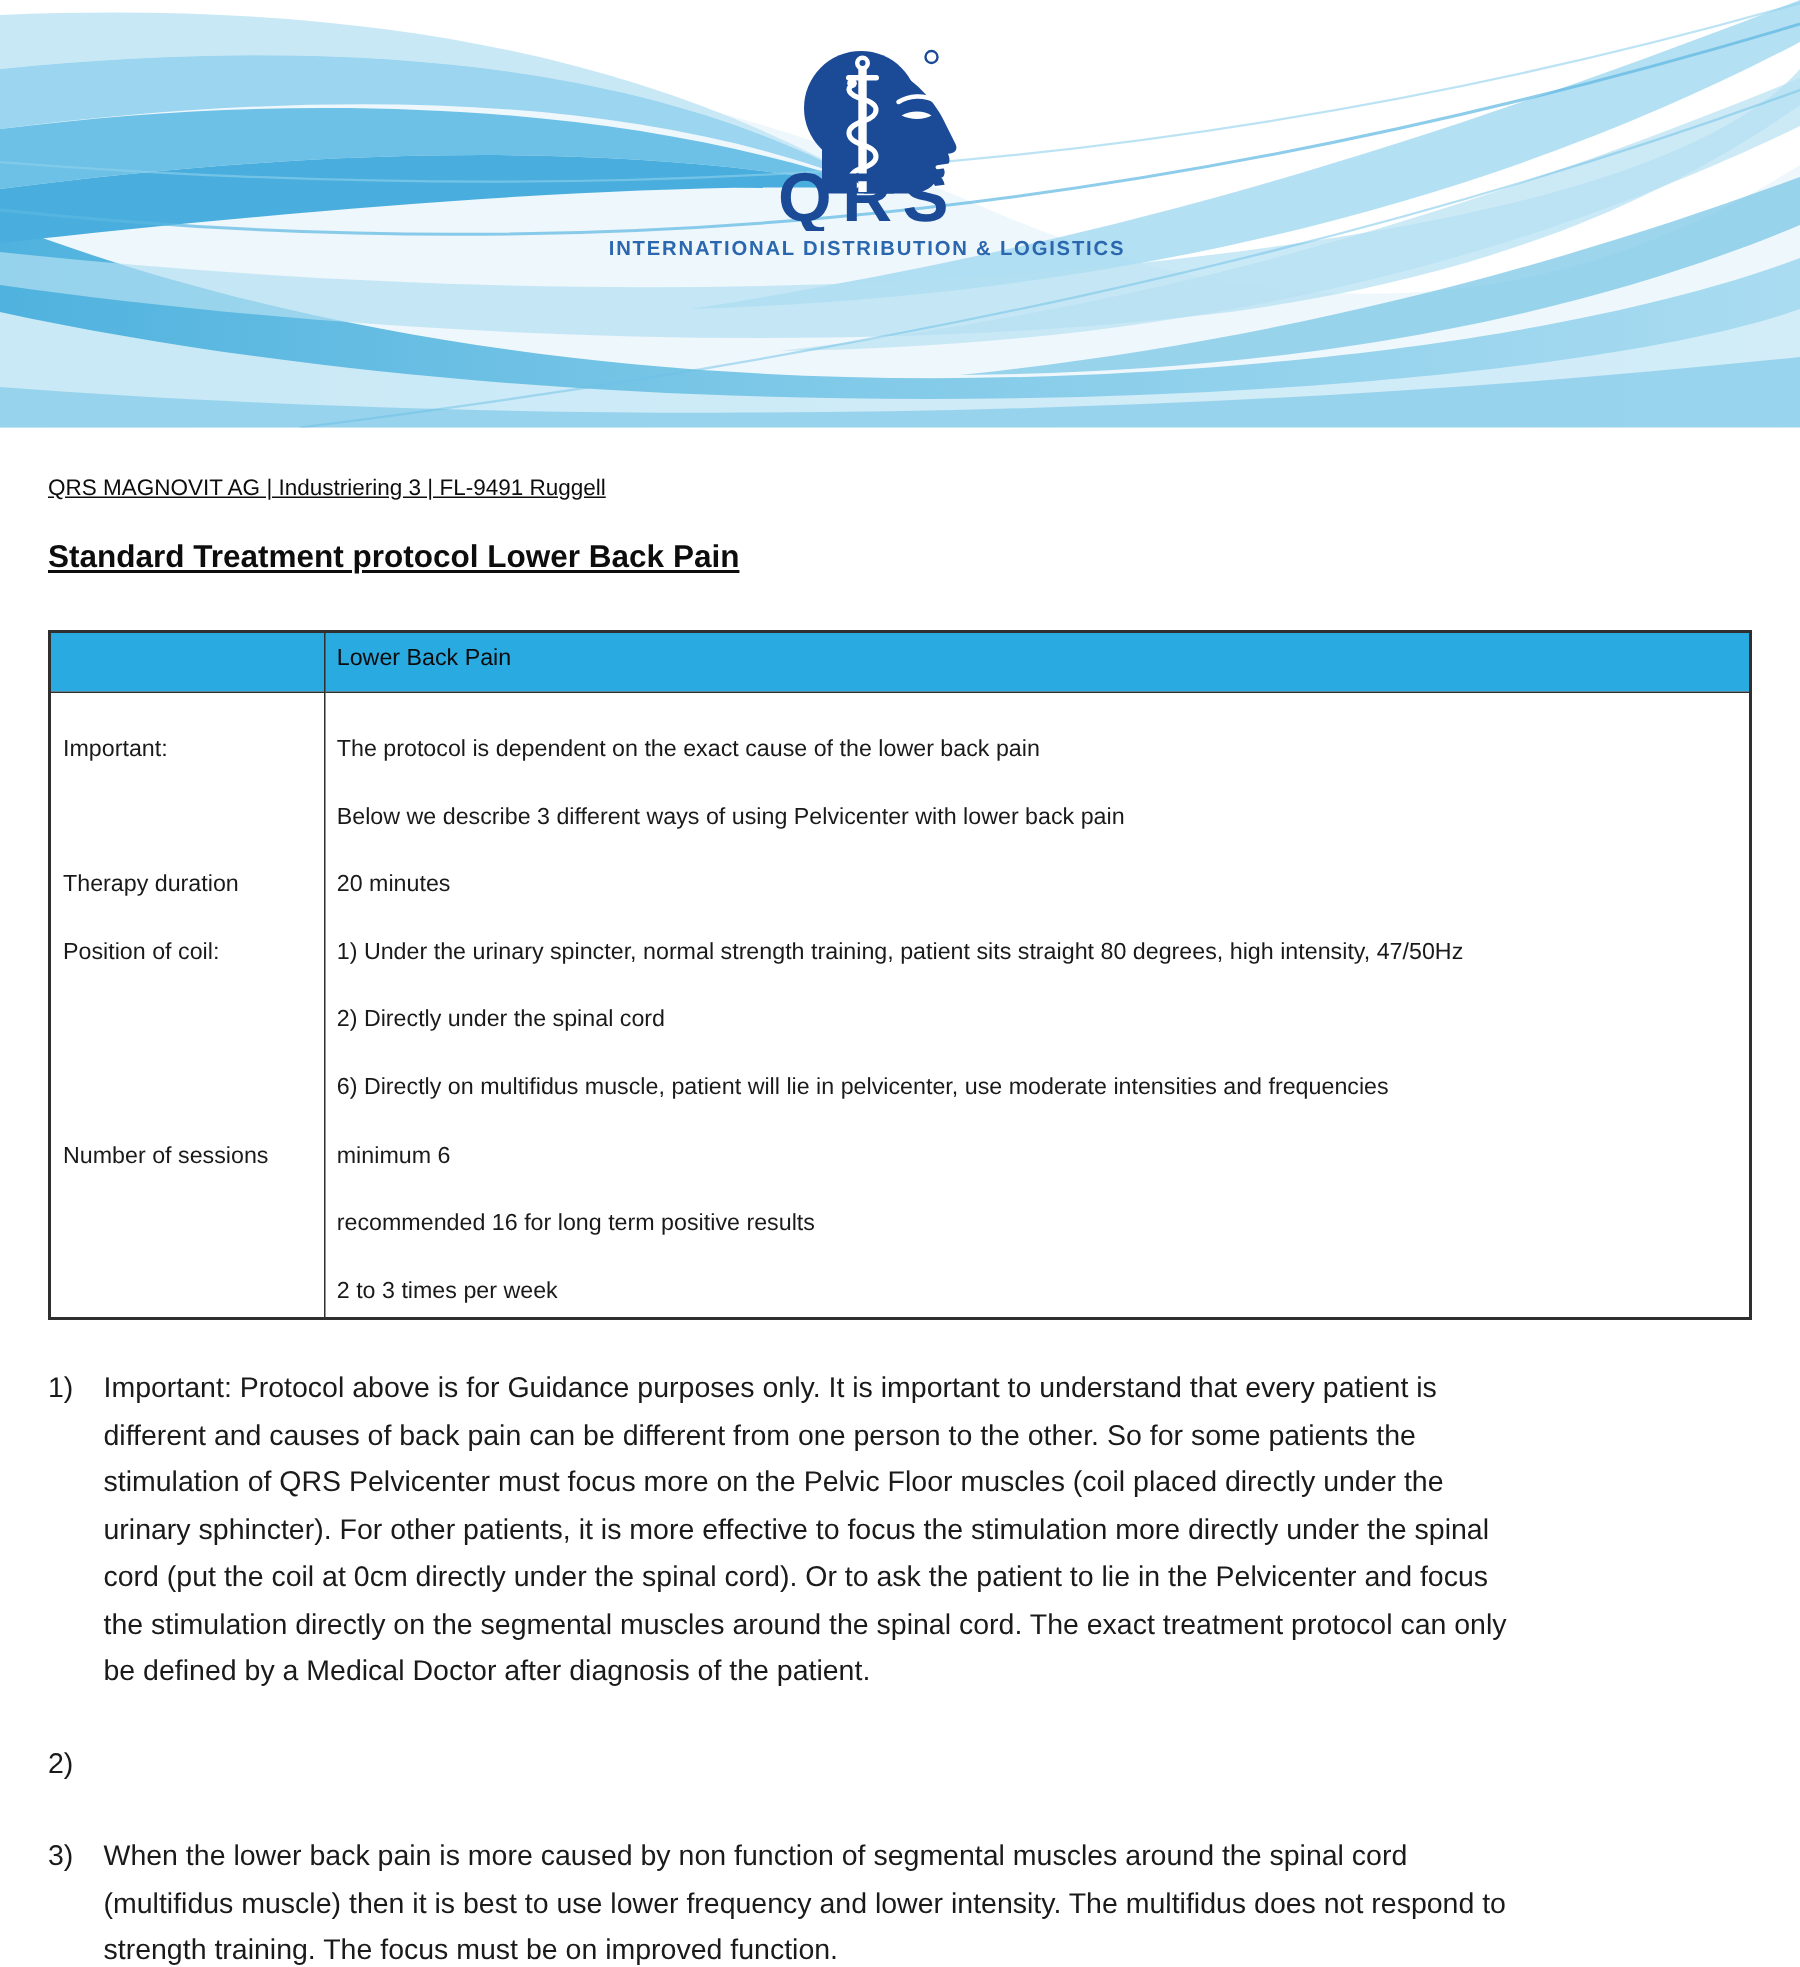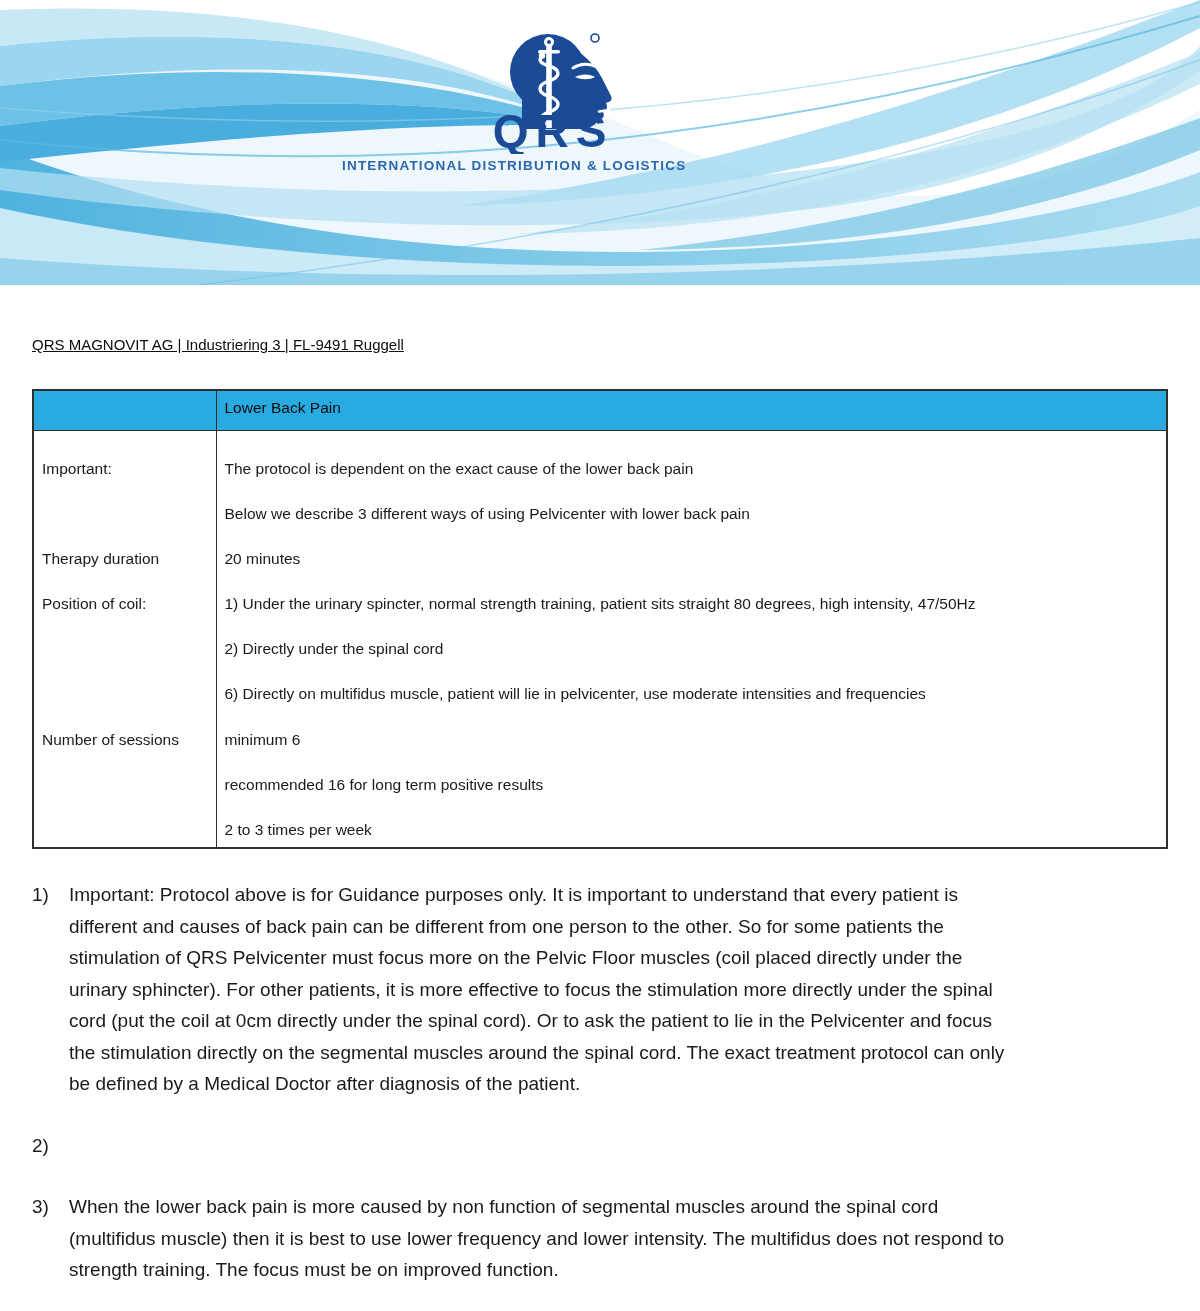--- a/index.html
+++ b/index.html
@@ -4,33 +4,33 @@
 <style>
   * { margin:0; padding:0; box-sizing:border-box; }
   html,body { background:#fff; }
   body {
     width:1200px; height:1311px; overflow:hidden; position:relative;
     font-family:"Liberation Sans", sans-serif; color:#1a1a1a;
   }
   
   .banner { position:relative; width:1200px; height:285px; background:#fff; overflow:hidden; }
   .banner svg.waves { position:absolute; inset:0; width:100%; height:100%; }
-  .logo { position:absolute; top:30px; left:552px; transform:translateX(-50%); width:420px; }
+  .logo { position:absolute; top:30px; left:578px; transform:translateX(-50%); width:420px; text-align:center; }
   .logo svg.mark { display:block; margin:0 auto; }
   .company {
     font-size:38px; font-weight:bold; letter-spacing:4px; color:var(--navy,#1b4a96);
     line-height:1.02; margin-top:2px; white-space:nowrap;
   }
   .tagline {
     font-size:13.5px; font-weight:bold; letter-spacing:1.2px; color:var(--tagline,#2b67ae);
     margin-top:4px; white-space:nowrap;
   }
   
   .content { padding:0 32px; }
-  .address { margin-top:51px; font-size:15px; text-decoration:underline; color:#0d0d0d; }
+  .address { margin-top:32px; font-size:15px; text-decoration:underline; color:#0d0d0d; }
   .doc-title { margin-top:26px; font-size:21px; font-weight:bold; text-decoration:underline; color:#0d0d0d; }
   
   table.protocol { margin-top:36px; width:1136px; border-collapse:collapse; table-layout:fixed; }
   table.protocol th, table.protocol td { border:0; vertical-align:top; }
   table.protocol { border:2px solid #2f2f2f; }
   .col-label { width:183px; border-right:1.6px solid #2f2f2f !important; }
   th.col-label, th.col-value {
     background:var(--header-bg,#29abe2); height:40px; text-align:left;
     font-weight:normal; font-size:15.5px; color:#0b0b0b; padding:8px 8px 0 8px;
     border-bottom:1.6px solid #2f2f2f !important;
@@ -93,20 +93,21 @@
       <circle cx="120" cy="25.5" r="3.2" fill="#fff"></circle>
       <circle cx="173" cy="8" r="4" fill="none" stroke="#1b4a96" stroke-width="1.6"></circle>
       <text x="131" y="117" text-anchor="middle" font-family="Liberation Sans, sans-serif" font-size="46" font-weight="bold" letter-spacing="7" fill="#1b4a96">QRS</text>
     </svg>
     <div class="tagline">INTERNATIONAL DISTRIBUTION &amp; LOGISTICS</div>
   </div>
 </header>
 
 <main class="content">
   <div class="address">QRS MAGNOVIT AG | Industriering 3 | FL-9491 Ruggell</div>
+  <h1 class="doc-title">Standard Treatment protocol Lower Back Pain</h1>
 
   <table class="protocol">
     <thead>
       <tr>
         <th class="col-label"></th>
         <th class="col-value">Lower Back Pain</th>
       </tr>
     </thead>
     <tbody>
       <tr>

